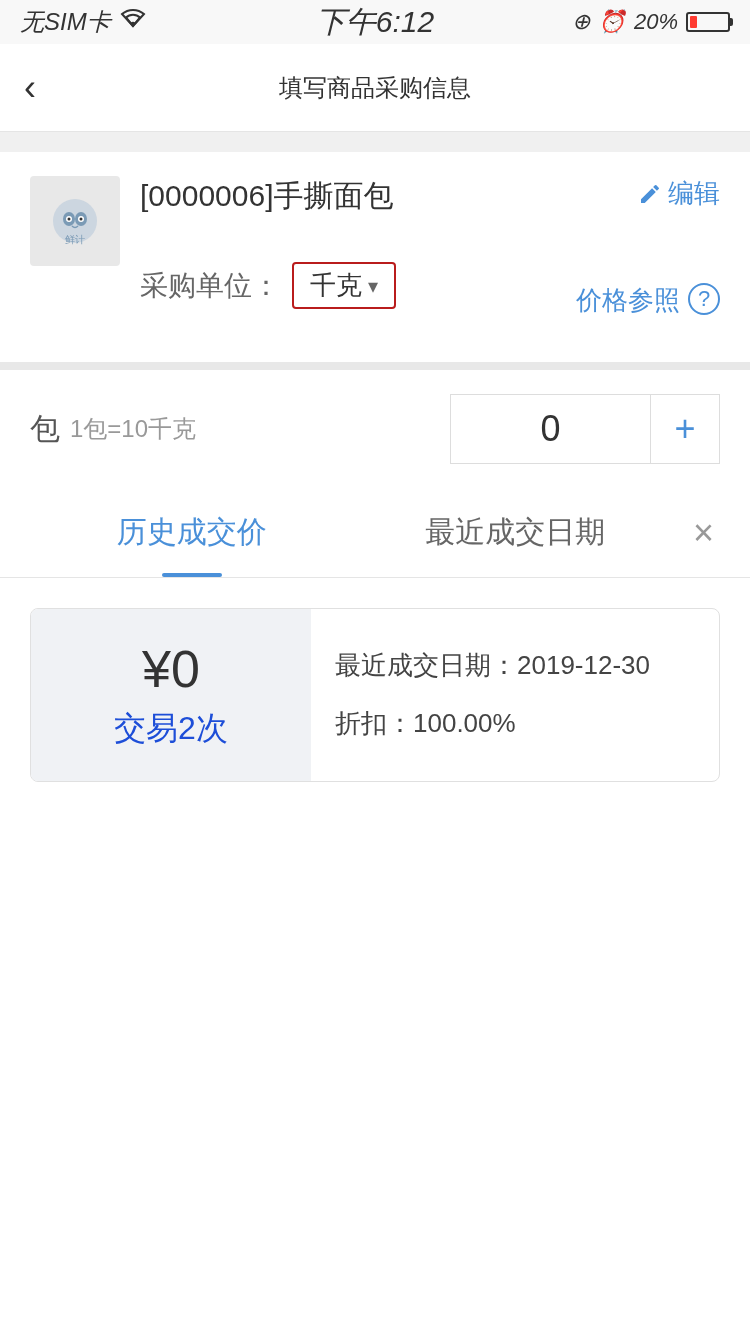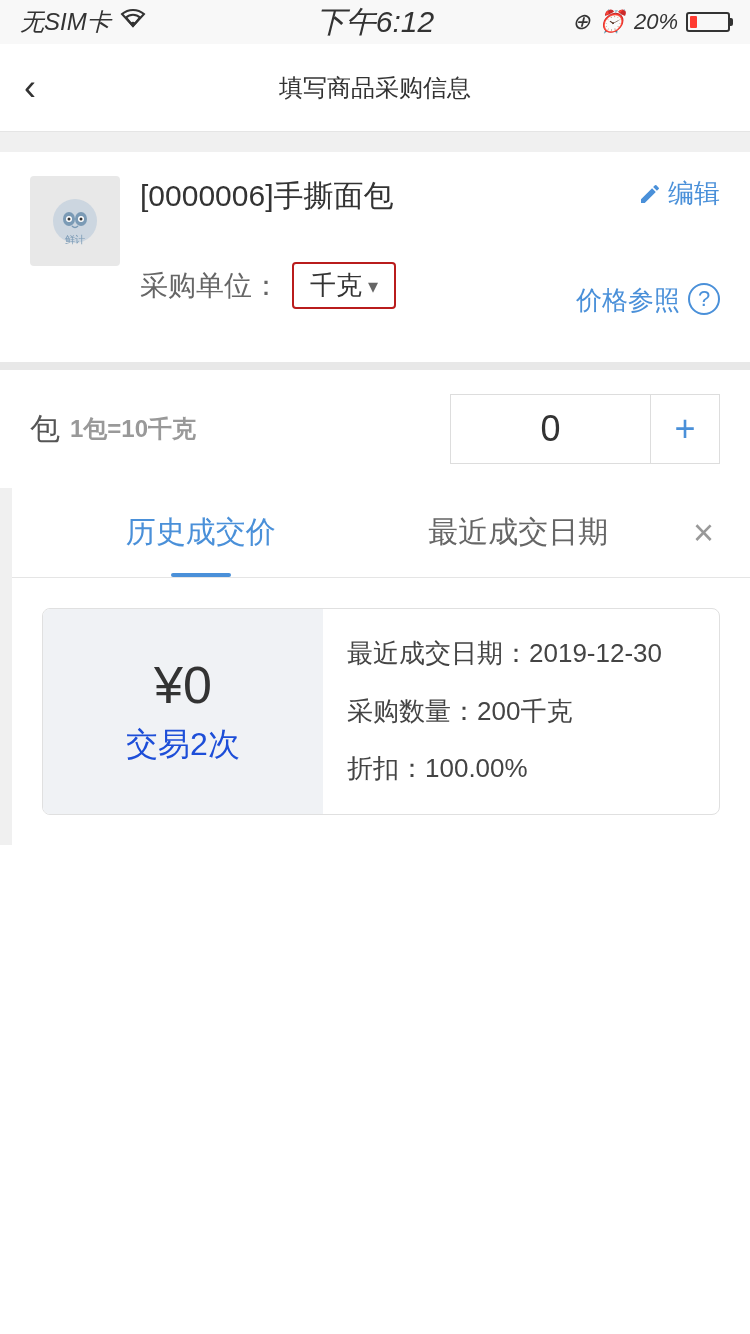--- a/index.html
+++ b/index.html
@@ -203,21 +203,20 @@
       align-items: center;
       gap: 10px;
     }
     .bao-icon {
       font-size: 30px;
       color: #555;
     }
     .unit-conversion {
       font-size: 24px;
       color: #999;
-      font-weight: bold;
     }
     .quantity-input-wrap {
       display: flex;
       align-items: center;
       gap: 0;
     }
     .quantity-input {
       width: 200px;
       height: 70px;
       border: 1px solid #ddd;
@@ -238,21 +237,20 @@
       justify-content: center;
       font-size: 36px;
       color: #4a90d9;
       cursor: pointer;
     }
 
     
     .tab-section {
       background: #fff;
       margin-top: 0;
-      margin-left: 12px;
     }
     .tab-header {
       display: flex;
       align-items: center;
       border-bottom: 1px solid #e5e5e5;
       padding: 0 30px;
       padding-right: 20px;
     }
     .tab-item {
       padding: 24px 30px;
@@ -444,23 +442,20 @@
         <div class="price-value">
           <span>¥</span><span>0</span>
         </div>
         <div class="trade-count">交易2次</div>
       </div>
       <div class="history-right">
         <div class="history-detail-item">
           <span>最近成交日期：</span><span>2019-12-30</span>
         </div>
         <div class="history-detail-item">
-          <span>采购数量：</span><span>200千克</span>
-        </div>
-        <div class="history-detail-item">
           <span>折扣：</span><span>100.00%</span>
         </div>
       </div>
     </div>
   </div>
 </div>
 
 <div class="bottom-white"></div>
 
 </body></html>

